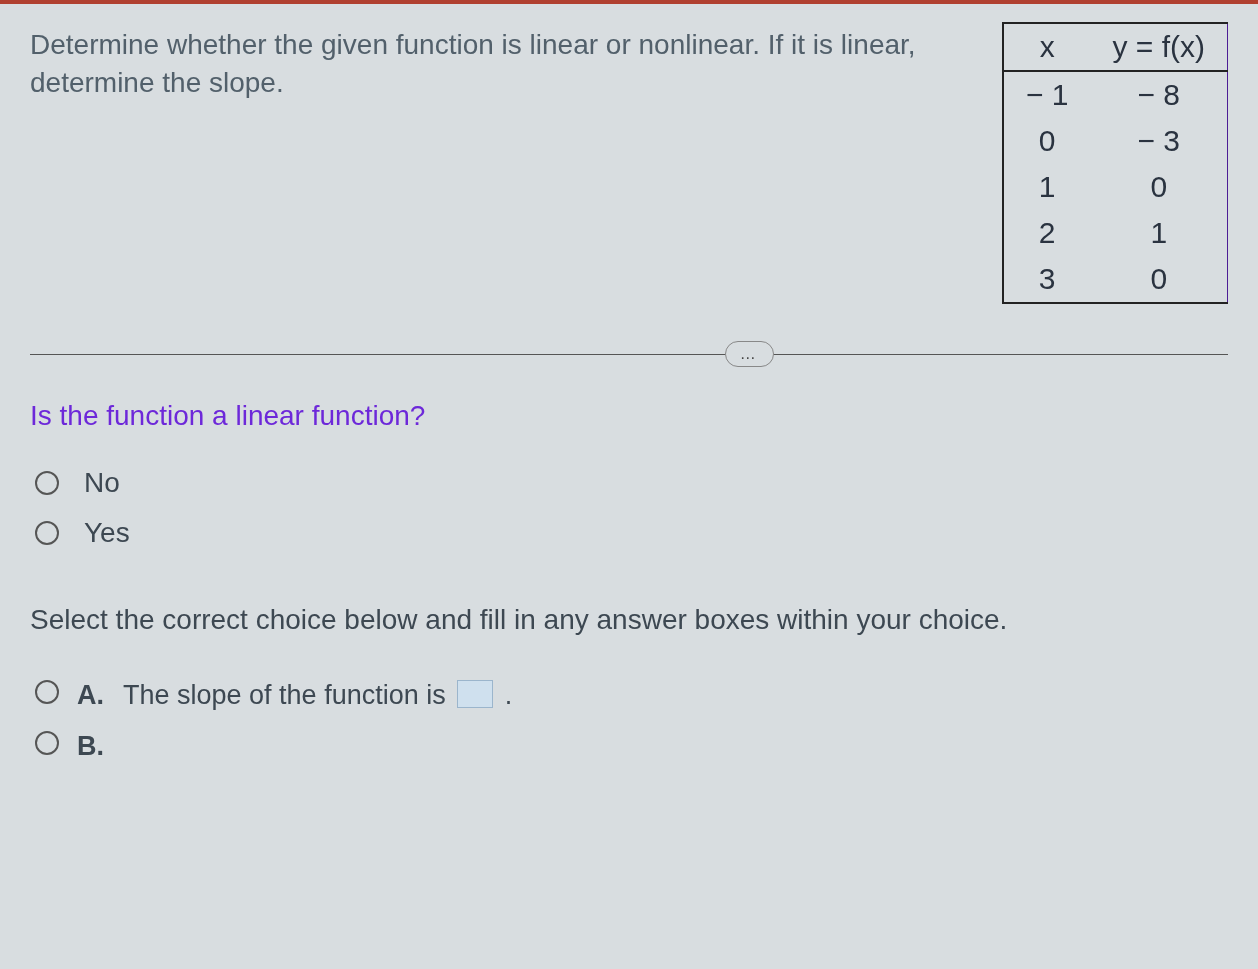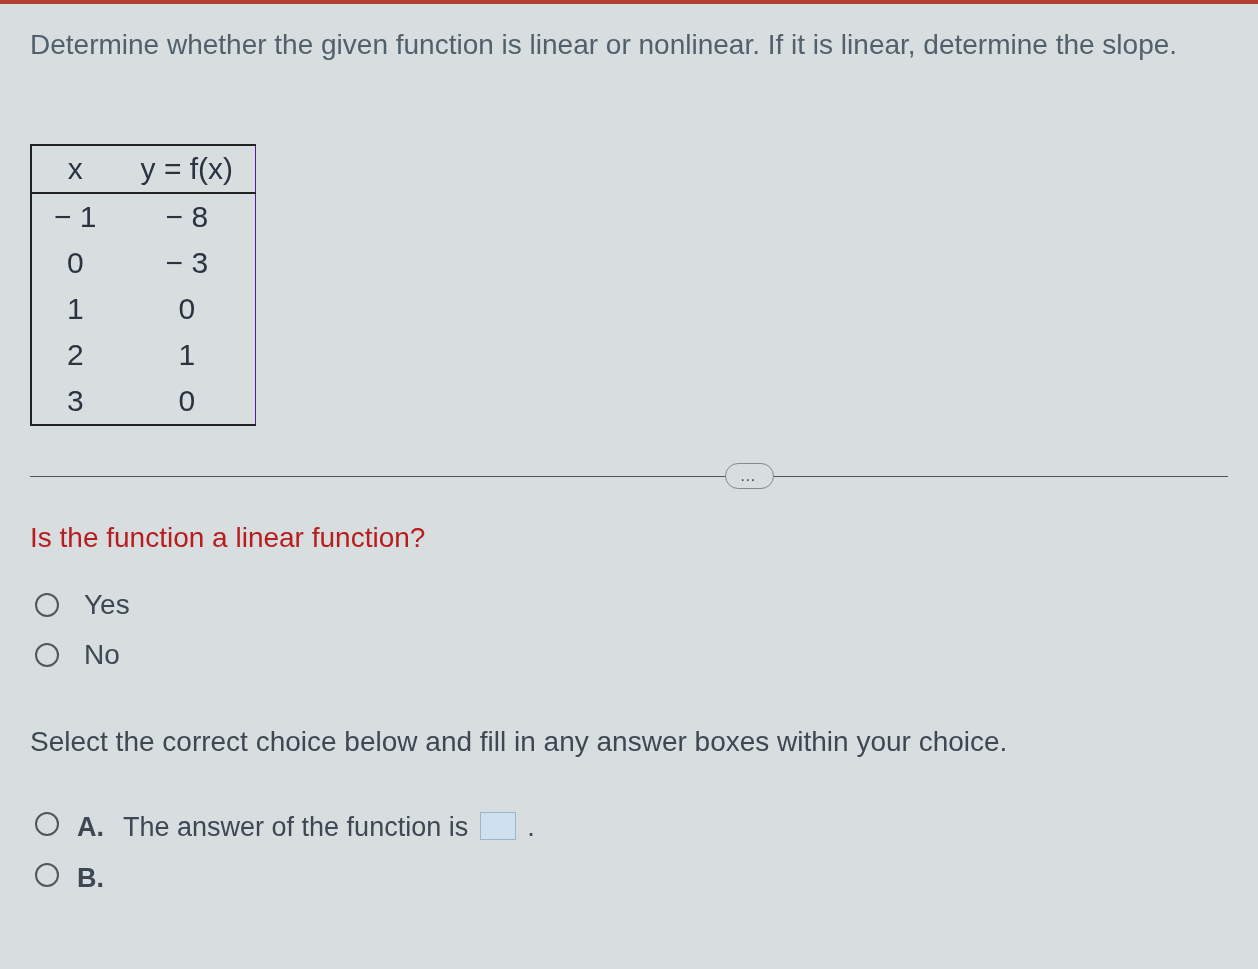--- a/index.html
+++ b/index.html
@@ -17,21 +17,20 @@
     height: 4px;
     background: #b04030;
   }
   .content {
     padding: 18px 30px 30px 30px;
   }
   .top-row {
     display: flex;
     align-items: flex-start;
     gap: 80px;
-    flex-direction: column;
   }
   .prompt {
     font-size: 28px;
     line-height: 1.35;
     color: #52606b;
     flex: 1;
     padding-top: 4px;
   }
   table.data {
     border-collapse: collapse;
@@ -80,21 +79,21 @@
     font-size: 16px;
     letter-spacing: 3px;
     color: #444;
     cursor: pointer;
   }
   .question-block {
     margin-top: 45px;
   }
   .q2 {
     font-size: 28px;
-    color: #b91c1c;
+    color: #6d28d9;
     margin-bottom: 35px;
   }
   .radio-row {
     display: flex;
     align-items: center;
     gap: 25px;
     font-size: 28px;
     margin: 18px 0 18px 5px;
     color: #3d4852;
   }
@@ -105,21 +104,21 @@
     border-radius: 50%;
     background: #d8dde0;
     display: inline-block;
     flex-shrink: 0;
     cursor: pointer;
   }
   .q3 {
     font-size: 28px;
     color: #3d4852;
     margin-top: 55px;
-    margin-bottom: 50px;
+    margin-bottom: 40px;
   }
   .choice-row {
     display: flex;
     align-items: baseline;
     gap: 18px;
     font-size: 27px;
     margin: 20px 0 20px 5px;
     color: #3d4852;
   }
   .choice-label {
@@ -181,34 +180,34 @@
   <div class="divider-wrap">
     <hr class="divider">
     <span class="dots-pill">…</span>
   </div>
 
   <div class="question-block">
     <div class="q2">Is the function a linear function?</div>
 
     <div class="radio-row">
       <span class="radio"></span>
+      <span>No</span>
+    </div>
+    <div class="radio-row">
+      <span class="radio"></span>
       <span>Yes</span>
-    </div>
-    <div class="radio-row">
-      <span class="radio"></span>
-      <span>No</span>
     </div>
 
     <div class="q3">Select the correct choice below and fill in any answer boxes within your choice.</div>
 
     <div class="choice-row">
       <span class="radio"></span>
       <span class="choice-label">A.</span>
       <span>
-        <span>The answer of the function is</span>
+        <span>The slope of the function is</span>
         <span class="answer-box"></span>
         <span>.</span>
       </span>
     </div>
 
     <div class="choice-row">
       <span class="radio"></span>
       <span class="choice-label">B.</span>
     </div>
   </div>

